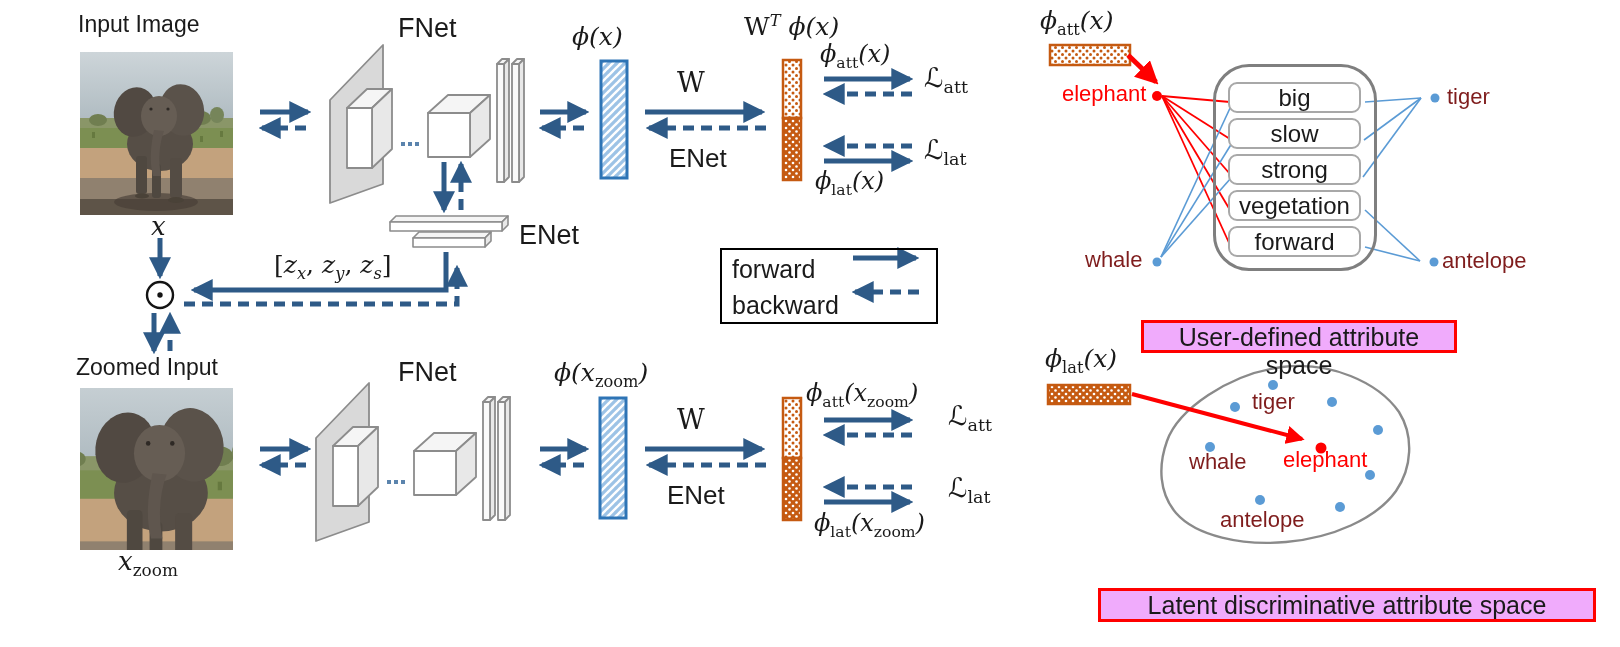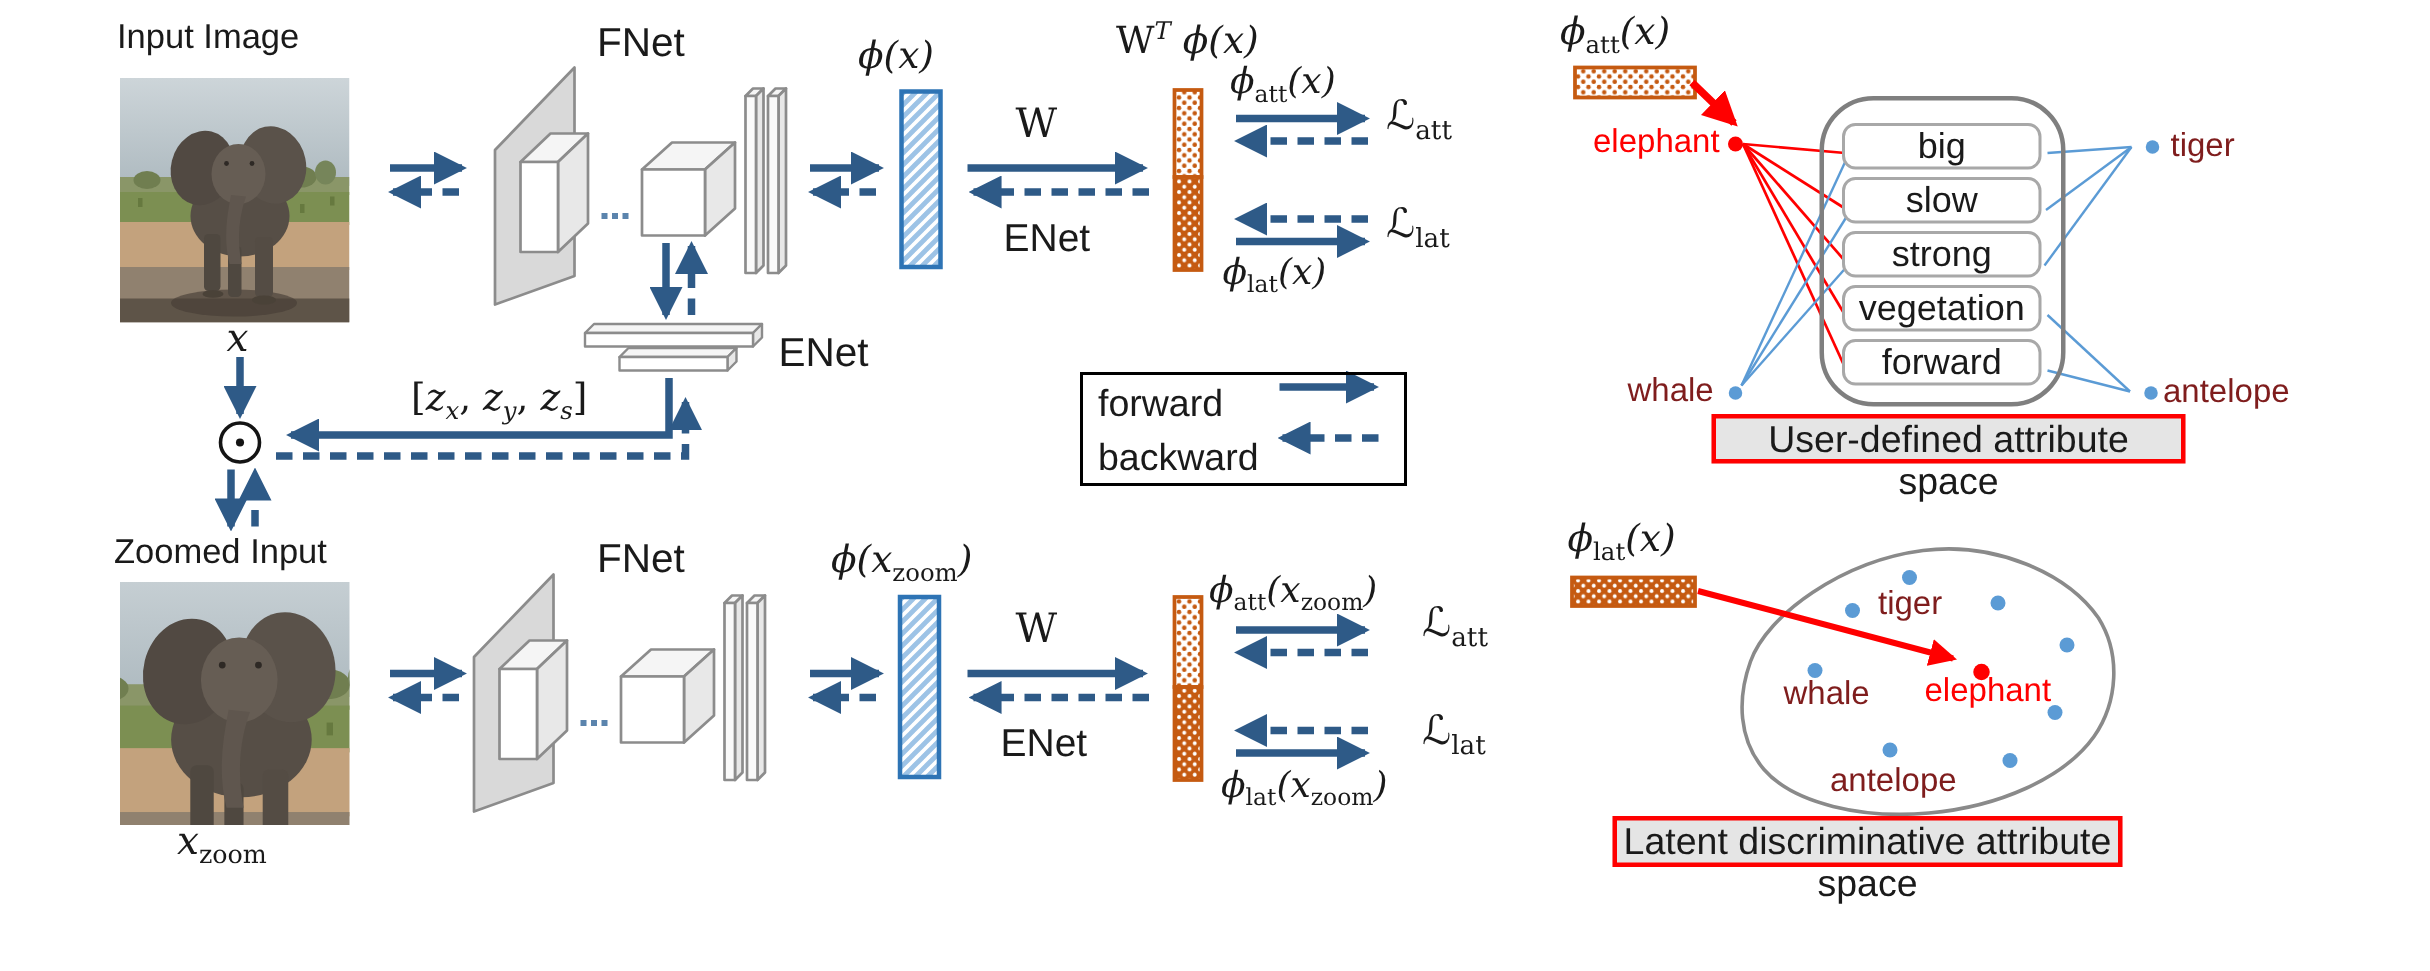--- a/index.html
+++ b/index.html
@@ -13,22 +13,22 @@
   .math sub{font-style:normal;}
   .math sub.i{font-style:italic;}
   .math .up{font-style:normal;}
   .blue{color:#7f1d1d;}
   .red{color:#FF0000;}
   .box{position:absolute;z-index:2;box-sizing:border-box;background:#fff;
        border:2.5px solid #A8A8A8;border-radius:9px;text-align:center;}
   .attr{left:1228px;width:133px;height:31px;font-size:24px;line-height:27px;}
   #attrWrap{position:absolute;z-index:2;box-sizing:border-box;left:1213px;top:64px;width:164px;height:207px;
        border:3.5px solid #7F7F7F;border-radius:36px;background:transparent;}
-  .cap{position:absolute;z-index:2;box-sizing:border-box;border:3px solid #FF0000;background:#e5e5e5;
-       font-size:25px;text-align:center;line-height:28px;}
+  .cap{position:absolute;z-index:2;box-sizing:border-box;border:3px solid #FF0000;background:#f0abfc;
+       font-size:25px;text-align:center;line-height:28px;margin-top:44px;}
   #legendBox{position:absolute;z-index:2;box-sizing:border-box;left:720px;top:248px;width:218px;height:76px;
        border:2.5px solid #000;background:transparent;}
   .legtxt{position:absolute;font-size:25px;line-height:1;}
 </style>
 </head>
 <body>
 
 <div id="fig">
 
 <svg id="ovl" width="1620" height="647" viewBox="0 0 1620 647">
@@ -275,15 +275,15 @@
 <div class="box attr" style="top:154px;">strong</div>
 <div class="box attr" style="top:190px;">vegetation</div>
 <div class="box attr" style="top:226px;">forward</div>
 <div class="cap" style="left:1141px;top:276px;width:316px;height:33px;">User-defined attribute space</div>
 
 <div class="lbl math" style="left:1045px;top:346px;font-size:25px;"><span>ϕ</span><sub>lat</sub><span>(x)</span></div>
 <div class="lbl blue" style="left:1252px;top:390px;font-size:22px;">tiger</div>
 <div class="lbl blue" style="left:1189px;top:450px;font-size:22px;">whale</div>
 <div class="lbl red" style="left:1283px;top:448px;font-size:22px;">elephant</div>
 <div class="lbl blue" style="left:1220px;top:508px;font-size:22px;">antelope</div>
-<div class="cap" style="left:1075px;top:544px;width:340px;height:34px;">Latent discriminative attribute space</div>
+<div class="cap" style="left:1098px;top:544px;width:498px;height:34px;">Latent discriminative attribute space</div>
 
 </div>
 
 </body></html>

